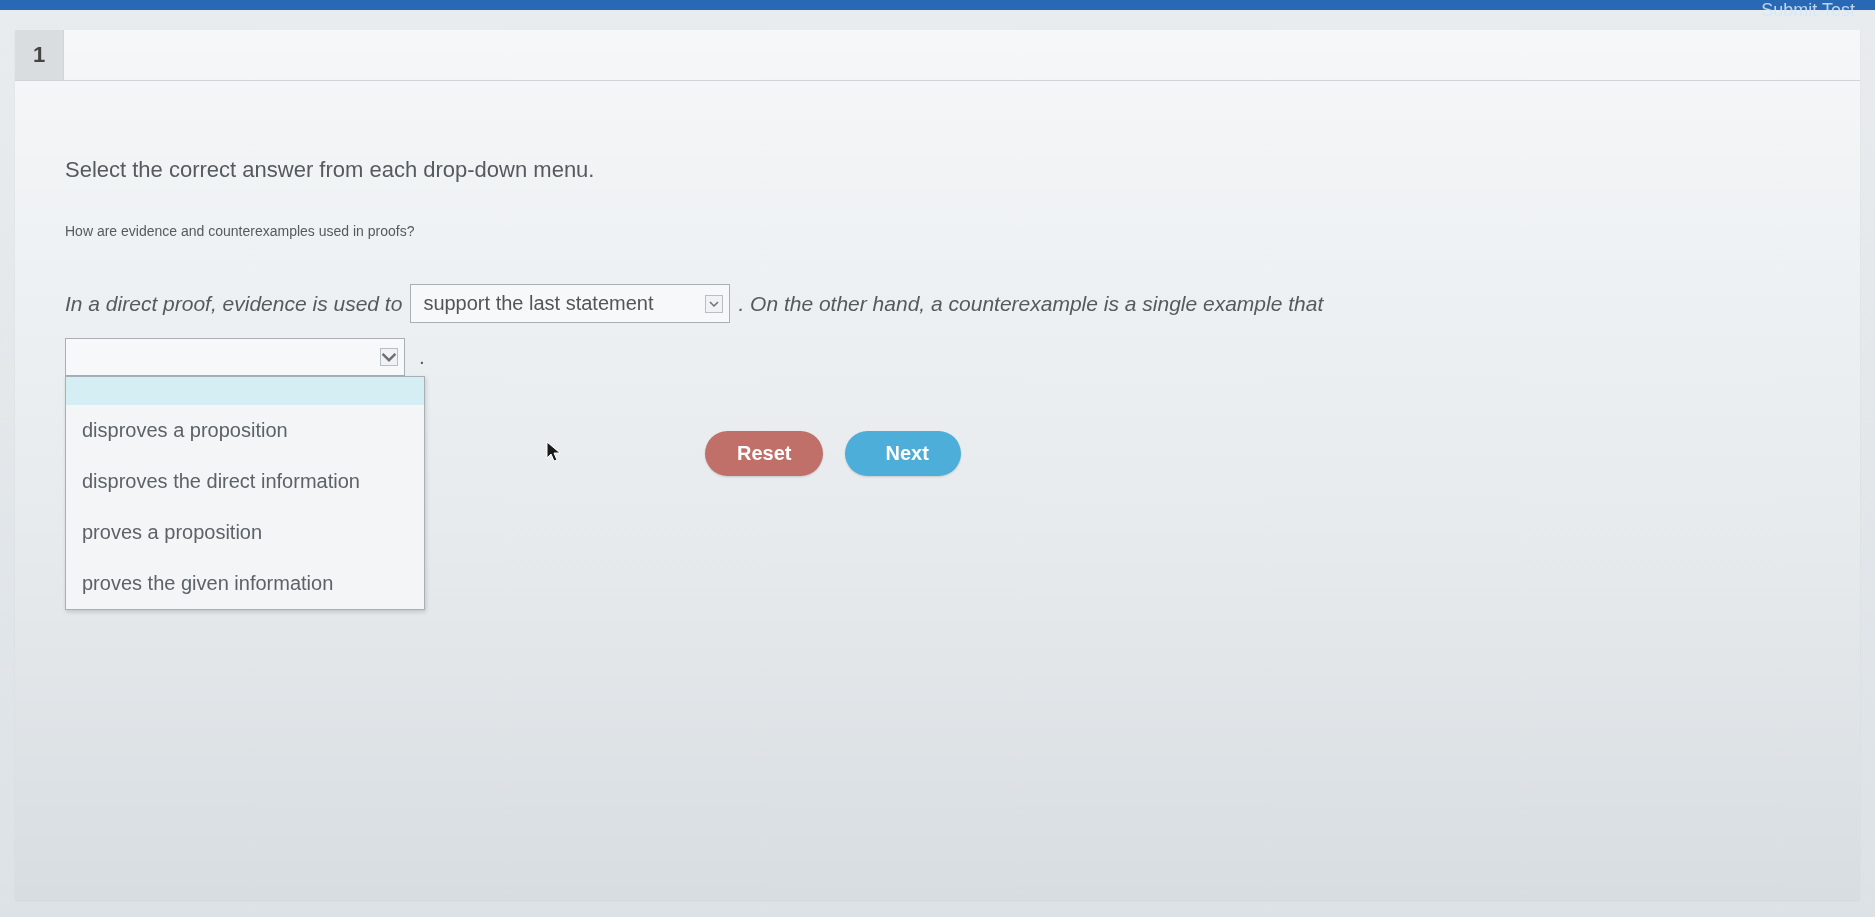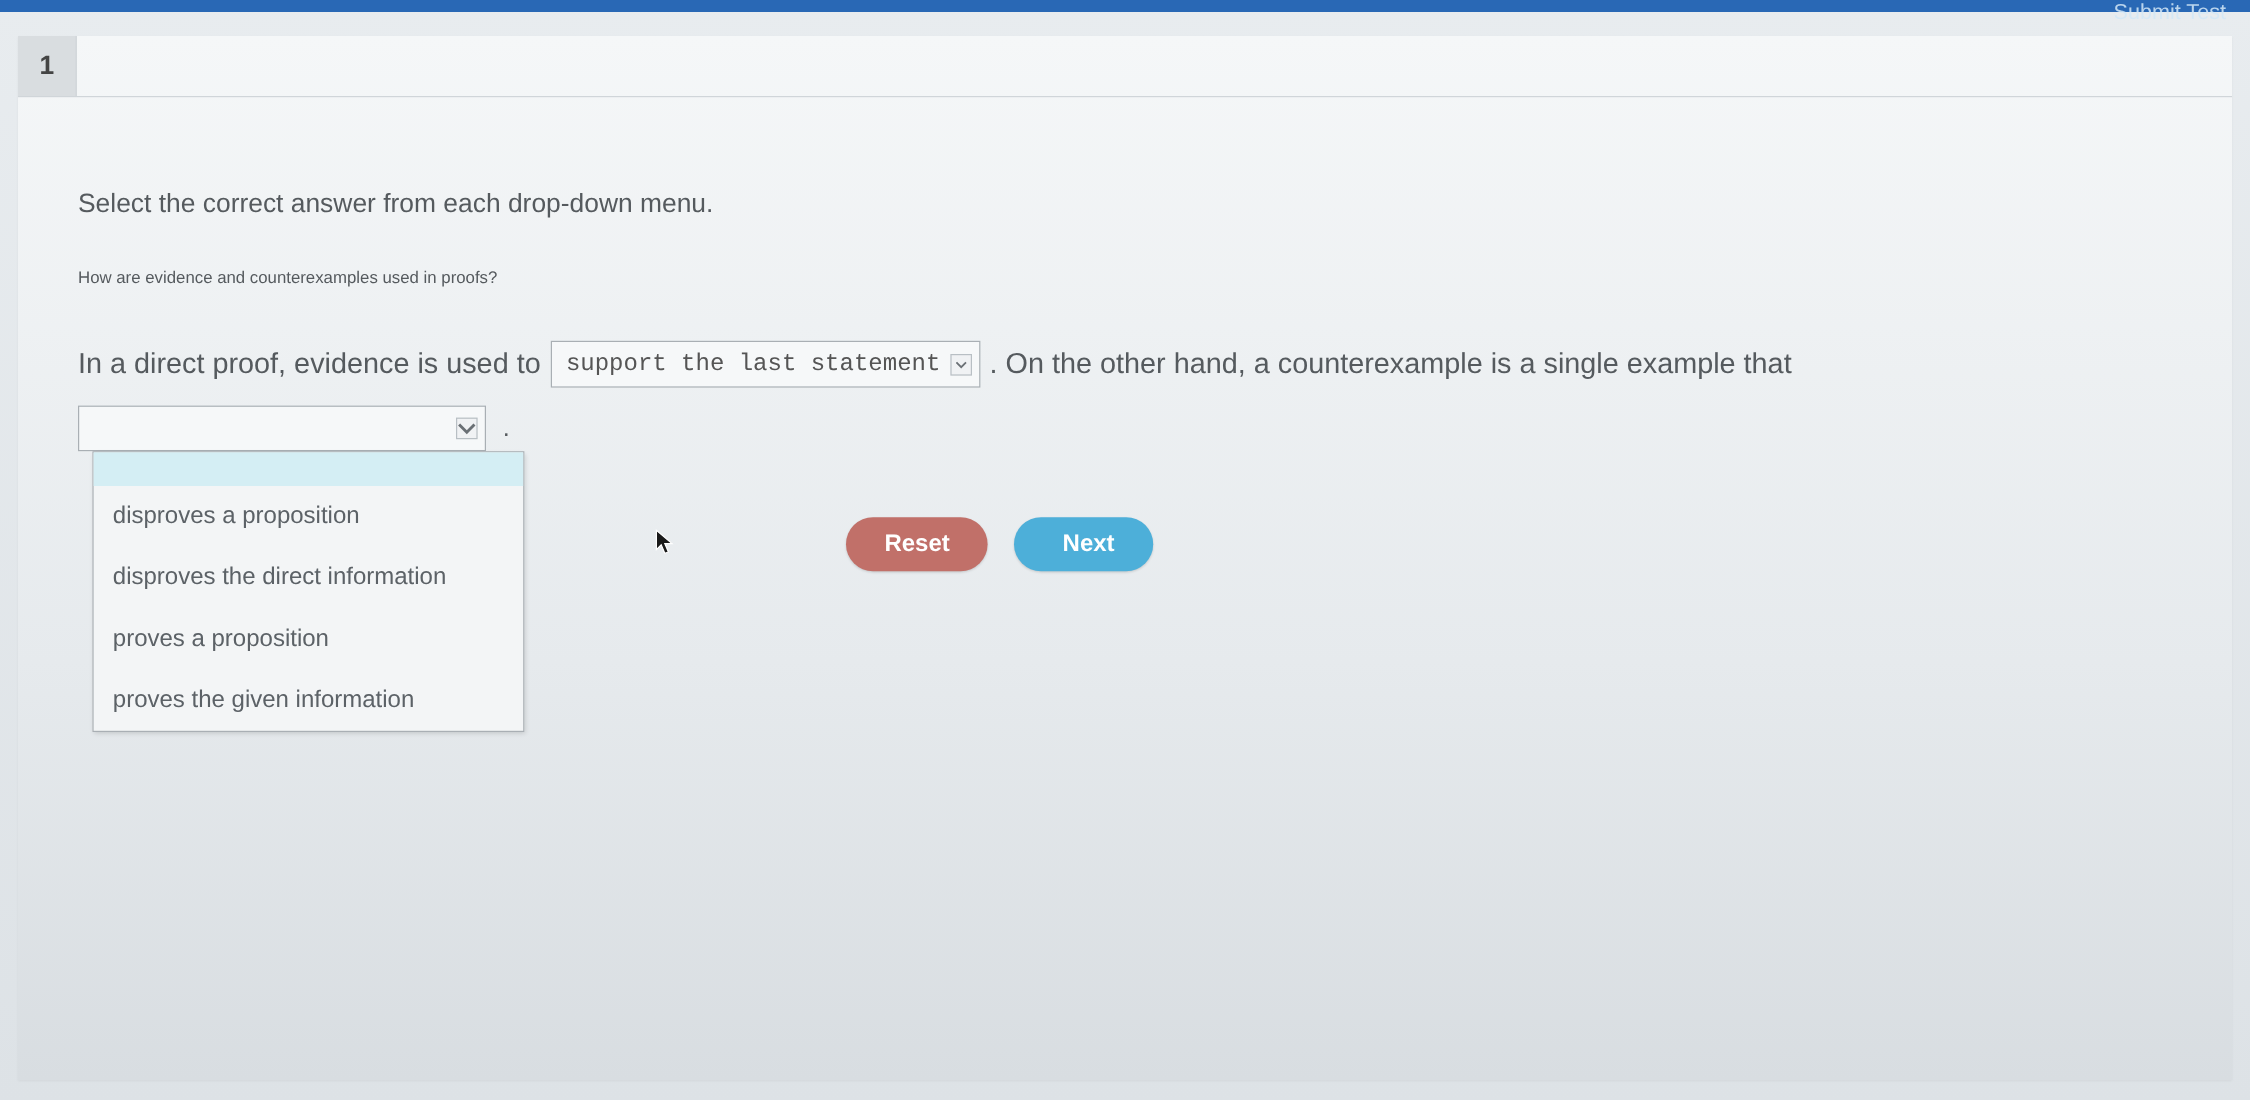--- a/index.html
+++ b/index.html
@@ -66,34 +66,34 @@
     }
     .sentence-row {
       display: flex;
       align-items: center;
       flex-wrap: wrap;
       gap: 8px;
       margin-bottom: 15px;
     }
     .sentence-text {
       color: #555a5e;
-      font-size: 24px;
+      font-size: 21px;
+      font-style: italic;
     }
     .dropdown-closed {
       position: relative;
       display: inline-flex;
       align-items: flex-start;
       border: 1px solid #a9afb4;
       background: #f6f8f9;
       padding: 7px 32px 7px 12px;
       font-size: 20px;
       color: #555;
       min-width: 320px;
       cursor: pointer;
-      font-family: Liberation Mono, monospace;
     }
     .dropdown-closed .chevron {
       position: absolute;
       right: 6px;
       top: 50%;
       transform: translateY(-50%);
       width: 18px;
       height: 18px;
       border: 1px solid #b8bfc4;
       background: #f0f2f4;
@@ -130,21 +130,21 @@
       width: 18px;
       height: 18px;
       border: 1px solid #b8bfc4;
       background: #f0f2f4;
       display: flex;
       align-items: center;
       justify-content: center;
     }
     .dropdown-panel {
       position: absolute;
-      left: 12px;
+      left: 0;
       top: 38px;
       width: 360px;
       background: #f3f5f6;
       border: 1px solid #a9afb4;
       box-shadow: 1px 2px 4px rgba(0,0,0,0.15);
       z-index: 10;
     }
     .dropdown-option {
       padding: 14px 16px;
       font-size: 20px;

